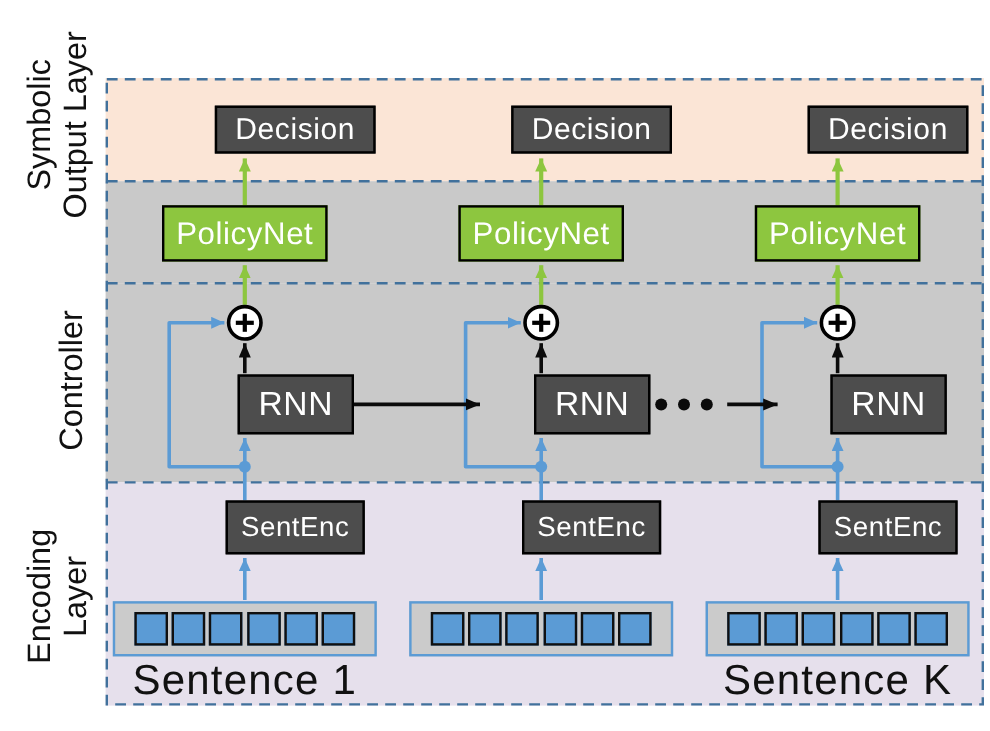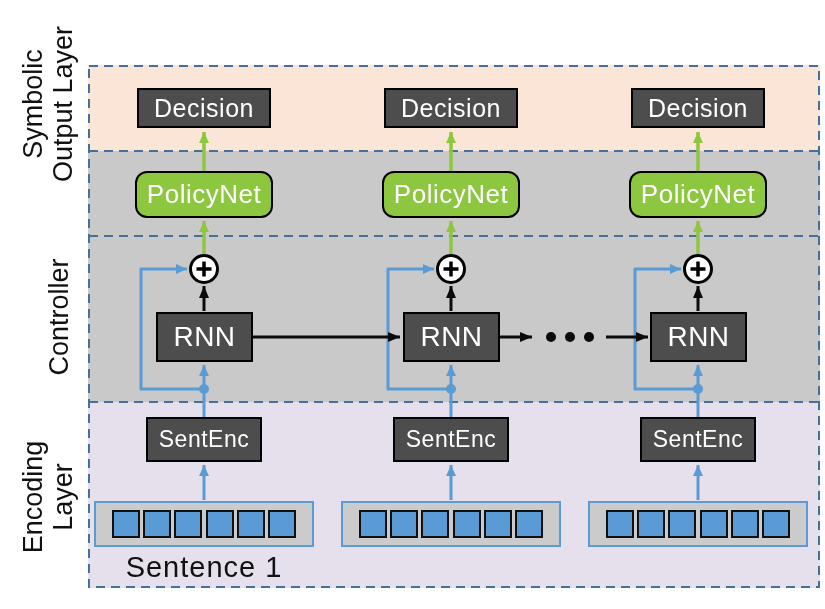--- a/index.html
+++ b/index.html
@@ -12,35 +12,35 @@
   .band-gray{background:var(--band_gray);}
   .band-encoding{background:var(--band_encoding);}
   .vlabel{
     position:absolute;transform:rotate(-90deg);text-align:center;
     color:#111;font-size:27px;line-height:30px;white-space:nowrap;
   }
   .box{
     position:absolute;display:flex;align-items:center;justify-content:center;
     color:#ffffff;border:2px solid #000;box-sizing:border-box;letter-spacing:0.5px;
   }
-  .dark{background:var(--box_dark);}
-  .green{background:var(--box_green);color:#fff;border-radius:12px;}
+  .dark{background:var(--box_dark);margin-left:42px;}
+  .green{background:var(--box_green);color:#fff;}
   .strip{
     position:absolute;background:var(--strip_gray);
     border:2px solid var(--accent_blue);box-sizing:border-box;
     display:flex;align-items:center;justify-content:space-between;
     padding:0 16px;
   }
   .token{
     width:28px;height:28px;background:var(--accent_blue);
     border:2px solid #101010;box-sizing:border-box;
   }
   .slabel{
     position:absolute;text-align:center;color:#111;
-    font-size:29px;line-height:34px;letter-spacing:1px;
+    font-size:35px;line-height:34px;letter-spacing:1px;
   }
   svg.overlay{position:absolute;left:0;top:0;pointer-events:none;}
   .dash{fill:none;stroke:var(--border_dashed);stroke-width:2;stroke-dasharray:9 6;}
   .s-green{stroke:var(--accent_green);stroke-width:3.5;fill:none;}
   .s-blue{stroke:var(--accent_blue);stroke-width:3;fill:none;stroke-linejoin:round;}
   .s-black{stroke:#0b0b0b;stroke-width:3;fill:none;}
   .f-blue{fill:var(--accent_blue);}
   .f-black{fill:#0b0b0b;}
   .mg{fill:var(--accent_green);}
   .plus-stroke{stroke:#000;stroke-width:3.5;}
@@ -164,14 +164,15 @@
   <div class="box dark" style="left:650px;top:312px;width:97px;height:50px;font-size:28px;">RNN</div>
   <div class="box dark" style="left:640px;top:417px;width:116px;height:45px;font-size:23px;">SentEnc</div>
   <div class="strip" style="left:588px;top:501px;width:220px;height:46px;">
       <div class="token"></div>
       <div class="token"></div>
       <div class="token"></div>
       <div class="token"></div>
       <div class="token"></div>
       <div class="token"></div>
     </div>
+  <div class="slabel" style="left:588px;top:550px;width:220px;">Sentence K</div>
 
 </div>
 
 </body></html>

